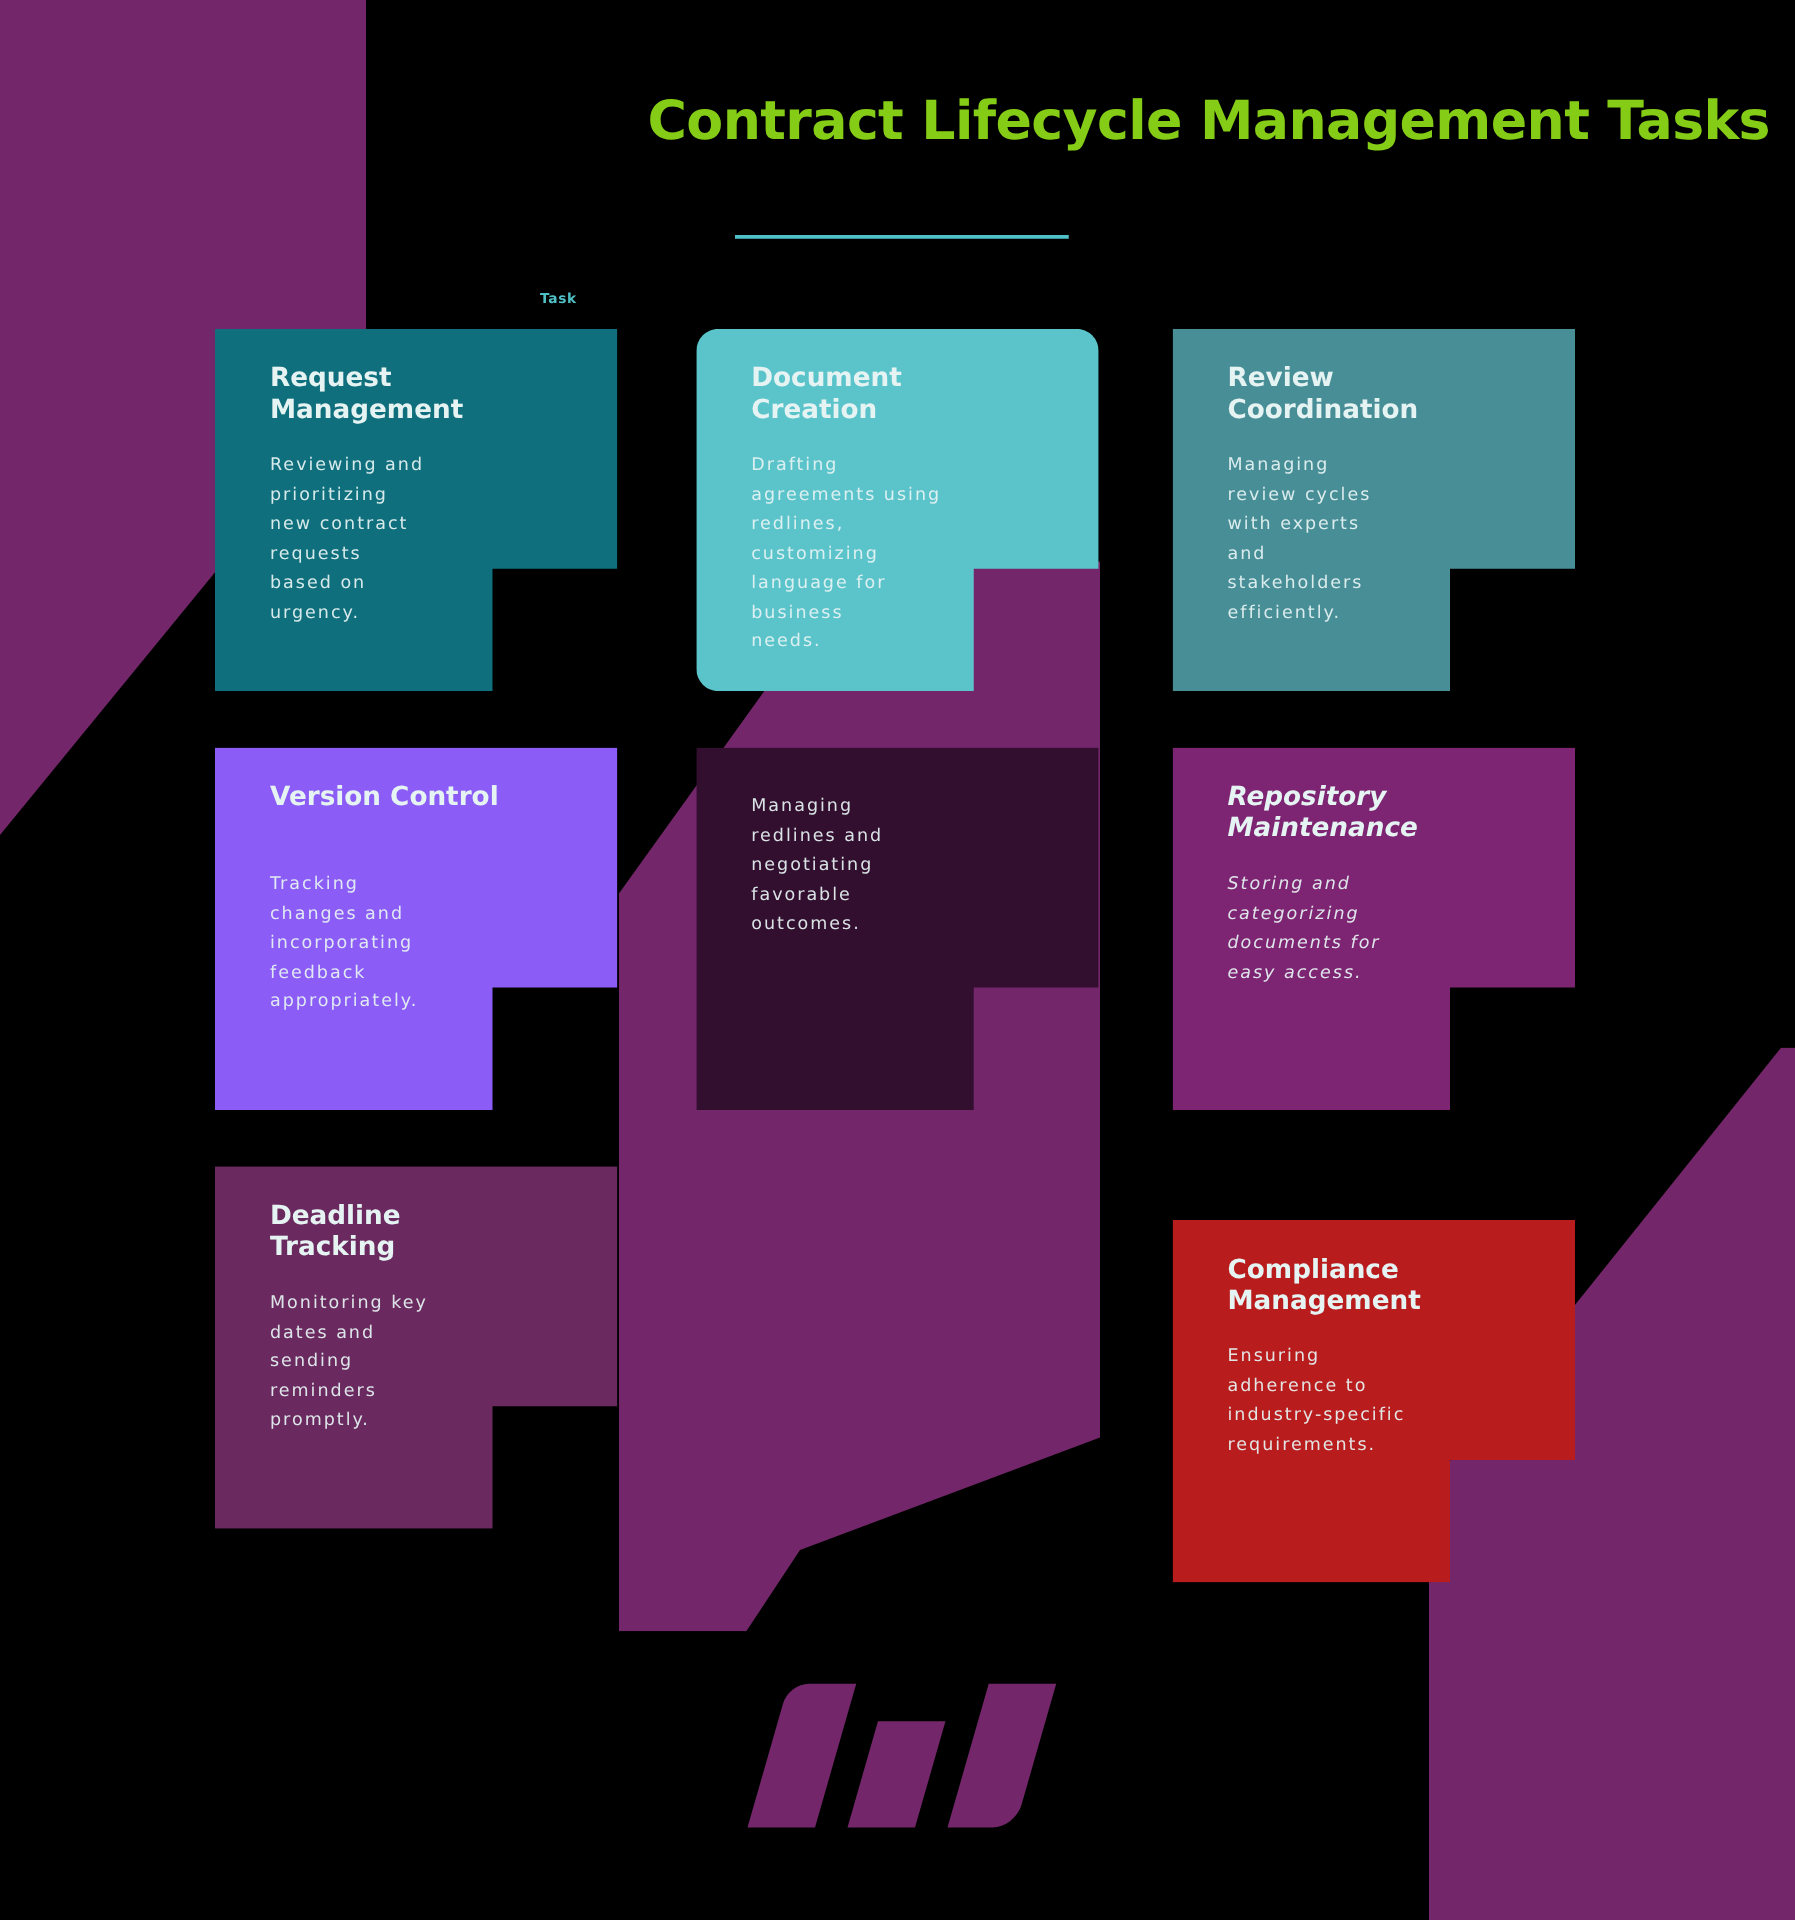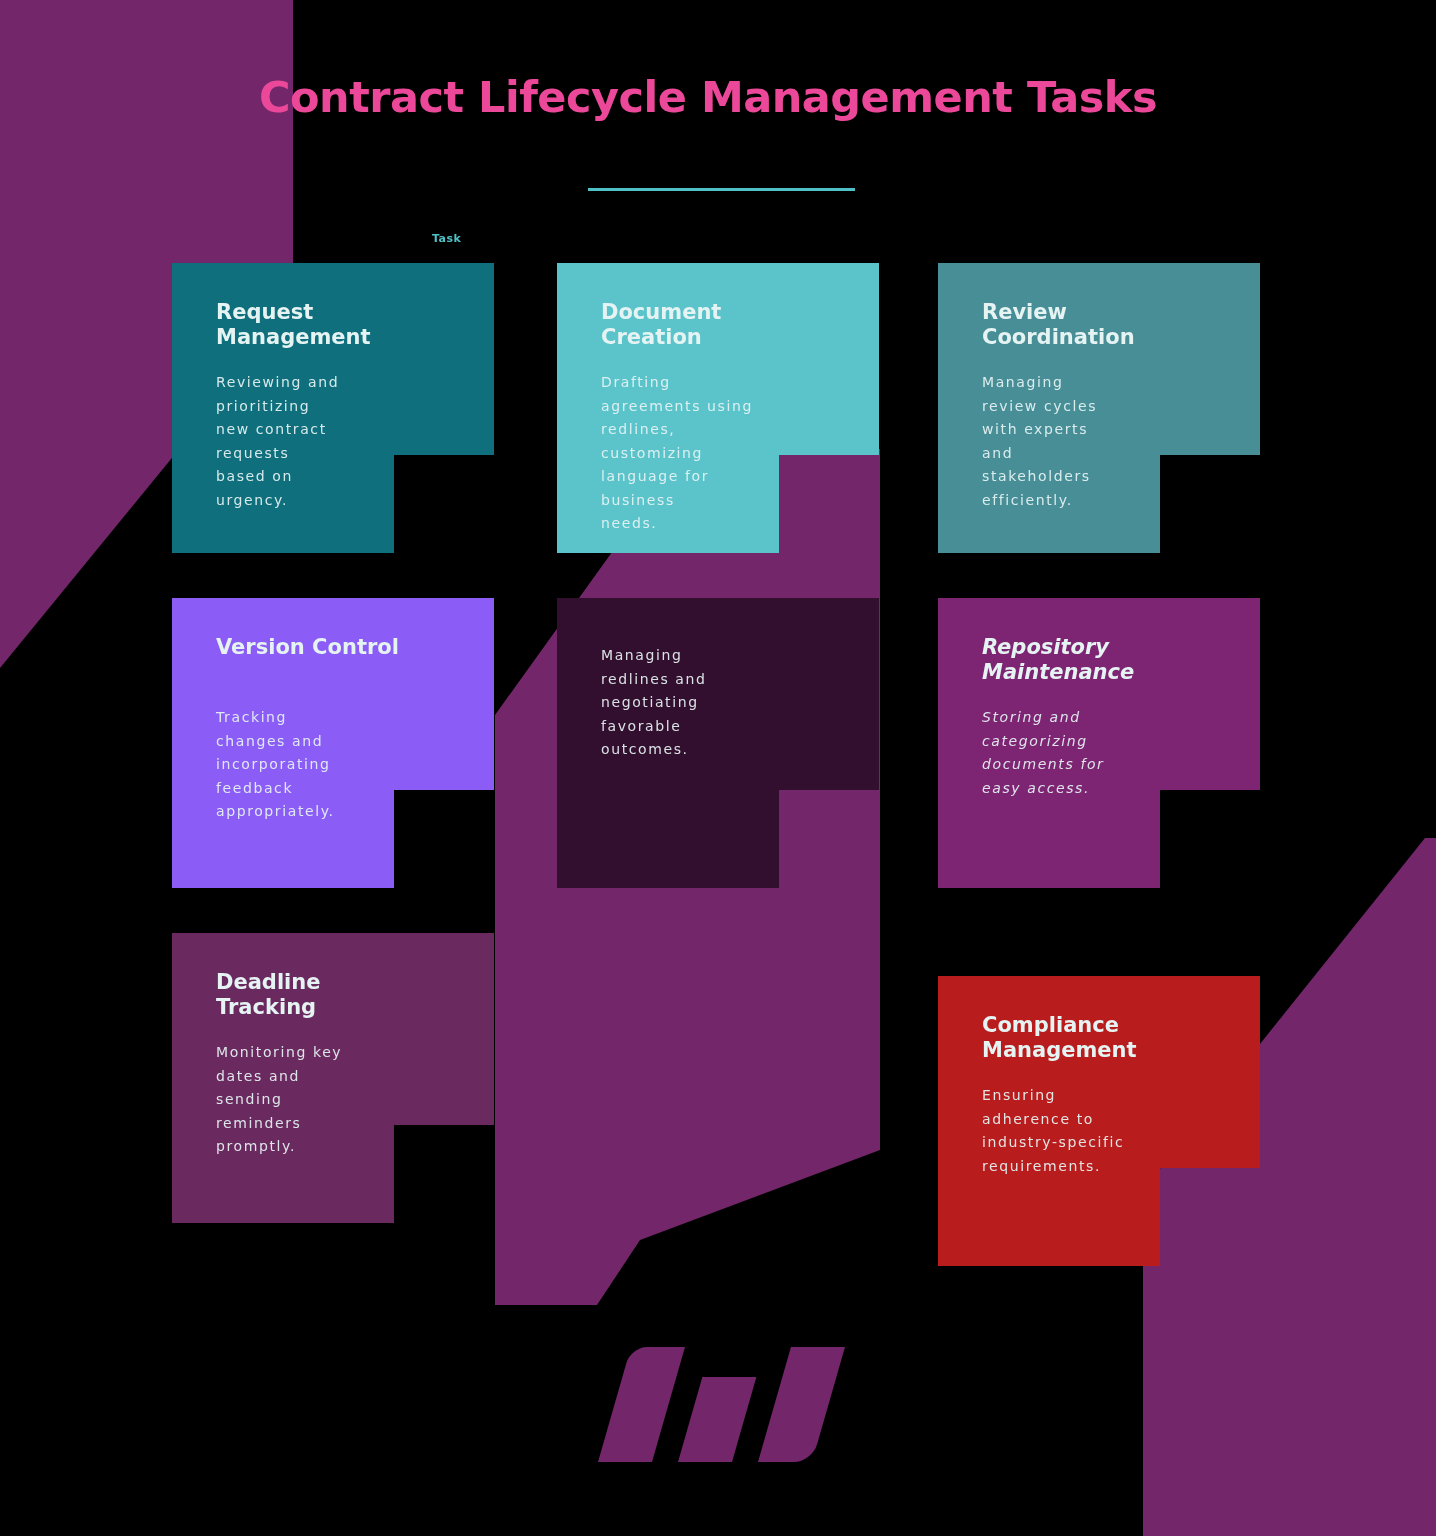--- a/index.html
+++ b/index.html
@@ -14,21 +14,21 @@
      clip-path:polygon(191px 0,385px 0,385px 701px,145px 791px,102px 856px,0 856px,0 266px);}
   #shape-bottomright{left:1143px;top:838px;width:293px;height:698px;
      clip-path:polygon(282px 0,293px 0,293px 698px,0 698px,0 352px);}
   
   #page-title{left:0;top:72px;width:1416px;text-align:center;
      font-size:43px;font-weight:bold;letter-spacing:-0.5px;}
   #title-underline{left:588px;top:188px;width:267px;height:3px;}
   #task-label{left:432px;top:232px;font-size:11px;font-weight:bold;letter-spacing:.5px;}
   
   .card{position:absolute;width:322px;height:290px;box-sizing:border-box;
-     padding:37px 20px 0 44px;
+     padding:27px 20px 0 44px;
      clip-path:polygon(0 0,322px 0,322px 192px,222px 192px,222px 290px,0 290px);}
   .card-title{min-height:62px;font-size:21px;line-height:25px;font-weight:bold;
      color:#E6F3F3;white-space:pre-line;}
   .card-body{margin-top:9px;font-size:14px;line-height:23.5px;letter-spacing:1.6px;
      color:rgba(230,243,243,.93);white-space:pre-line;}
   .fold{position:absolute;left:247px;top:216px;width:70px;height:74px;
      clip-path:polygon(0 0,100% 0,100% 45%,35% 100%,0 100%);}
   
   #logo{left:598px;top:1347px;width:260px;height:125px;}
   .logo-stroke{position:absolute;width:54px;height:115px;transform:skewX(-16deg);
@@ -39,36 +39,36 @@
 </style>
 </head>
 <body>
 
 <div id="canvas">
 
   <div id="shape-topleft" class="purple-shape" style="background: rgb(115, 39, 106);"></div>
   <div id="shape-band" class="purple-shape" style="background: rgb(115, 39, 106);"></div>
   <div id="shape-bottomright" class="purple-shape" style="background: rgb(115, 39, 106);"></div>
 
-  <div id="page-title" class="abs" style="color: #ec4899;">Contract Lifecycle Management Tasks</div>
+  <div id="page-title" class="abs" style="color: #84cc16; text-align: right;">Contract Lifecycle Management Tasks</div>
   <div id="title-underline" class="abs" style="background: rgb(79, 193, 198);"></div>
   <div id="task-label" class="abs" style="color: rgb(79, 193, 198);">Task</div>
 
   <div class="card" style="left: 172px; top: 263px; background: rgb(15, 111, 124);">
     <div class="card-title">Request
 Management</div>
     <div class="card-body">Reviewing and
 prioritizing
 new contract
 requests
 based on
 urgency.</div>
     <div class="fold" style="background: rgb(11, 85, 96);"></div>
   </div>
-  <div class="card" style="left: 557px; top: 263px; background: rgb(91, 196, 203);">
+  <div class="card" style="left: 557px; top: 263px; background: rgb(91, 196, 203); border-radius: 18px;">
     <div class="card-title">Document
 Creation</div>
     <div class="card-body">Drafting
 agreements using
 redlines,
 customizing
 language for
 business
 needs.</div>
     <div class="fold" style="background: rgb(74, 150, 160);"></div>

